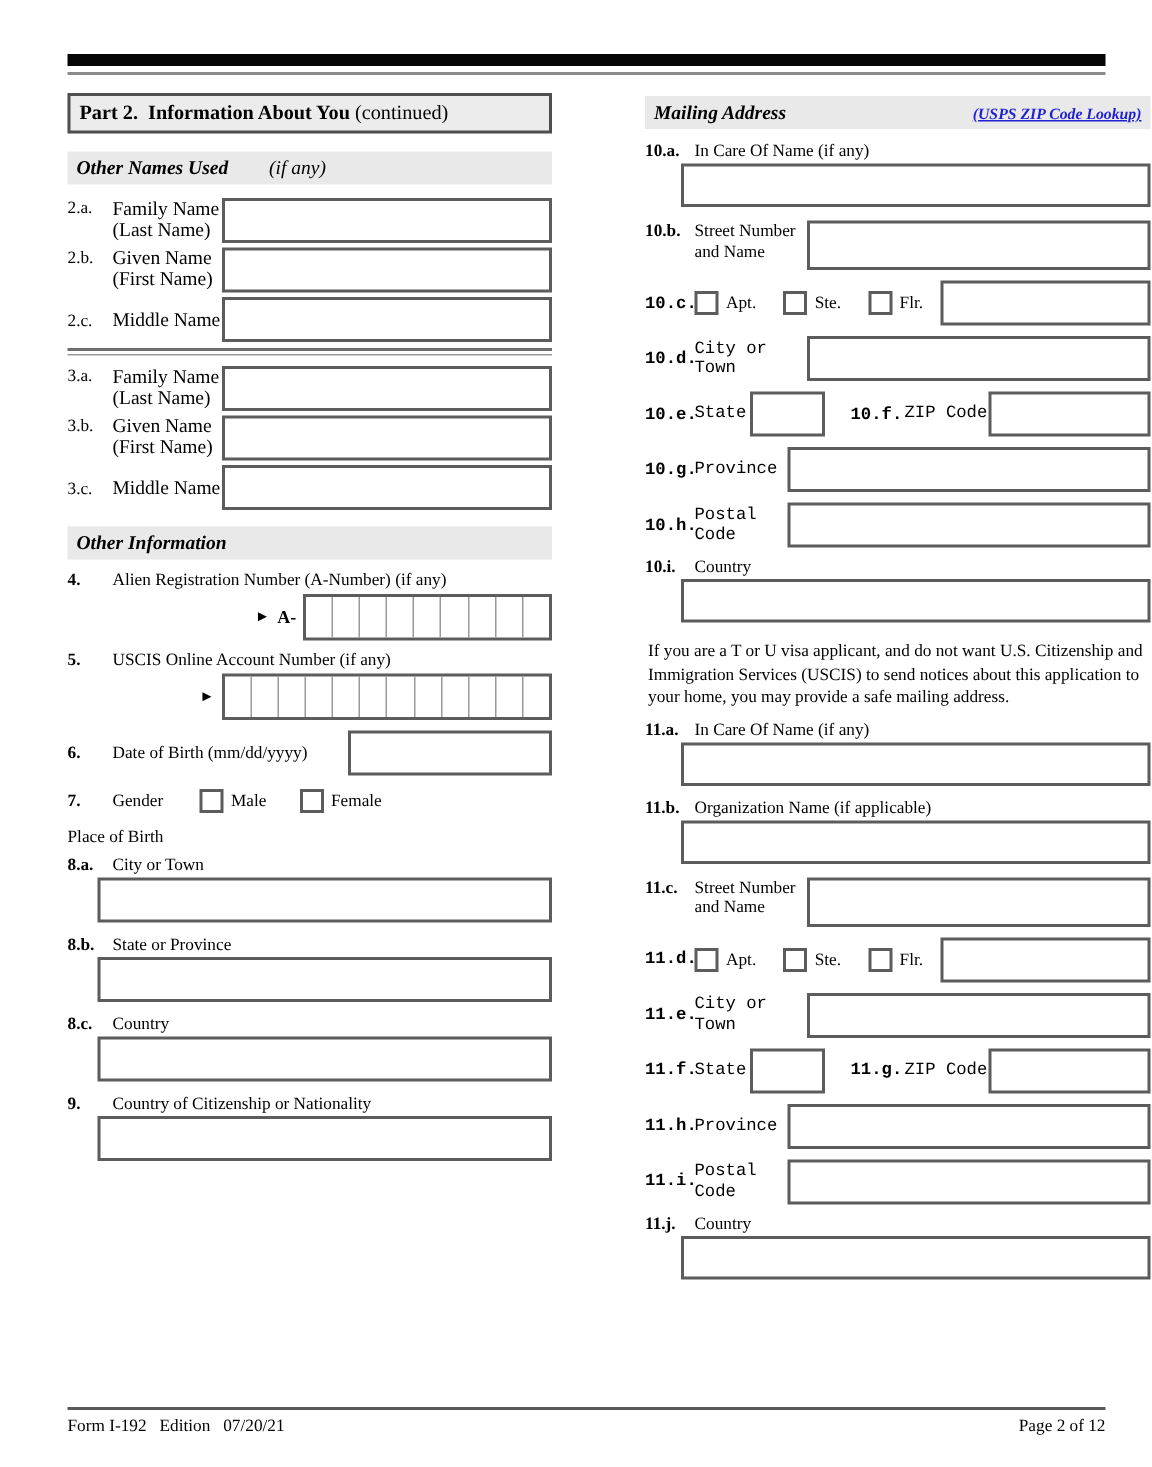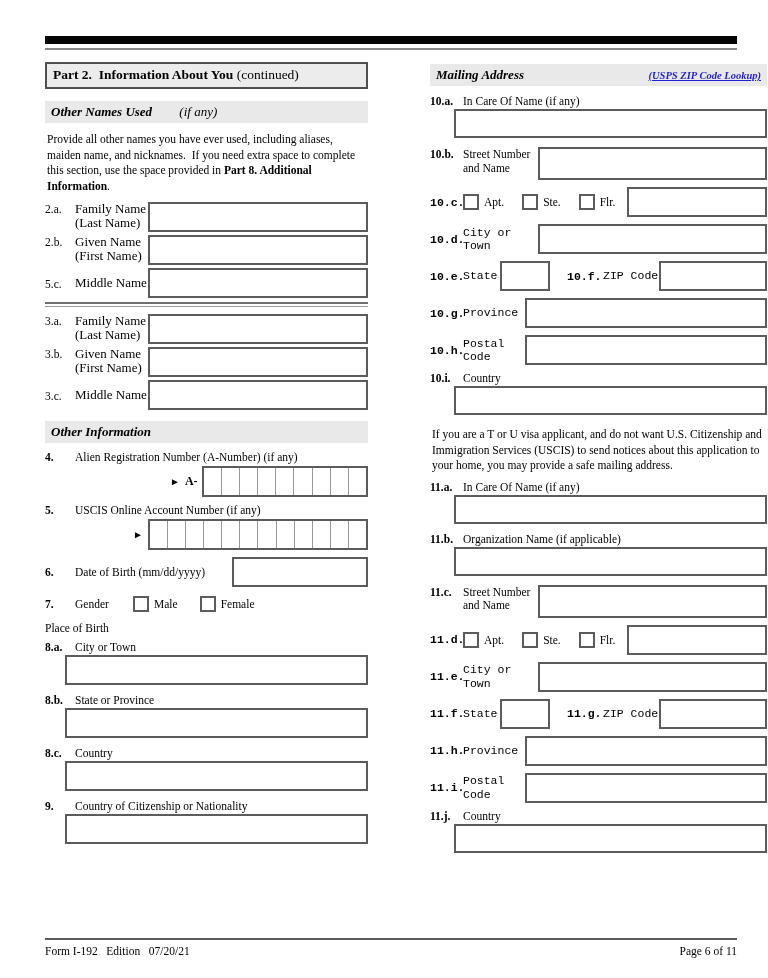--- a/index.html
+++ b/index.html
@@ -74,34 +74,33 @@
   <div class="col-left">
 
     <div class="part2-box">
       <span class="b pre">Part 2.  Information About You</span><span class="pre"> (continued)</span>
     </div>
 
     <div class="sec-head">
       <span>Other Names Used</span><span class="suffix"> (if any)</span>
     </div>
 
-    <p class="intro"><span>Provide all other names you have ever used, including aliases, maiden name, and nicknames.  If you need extra space to complete this section, use the space provided in </span><span class="b">Part 8. Additional Information</span><span>.</span></p>
 
     <div class="nrow">
       <span class="num">2.a.</span>
       <span class="lbl"><span>Family Name</span><br><span>(Last Name)</span></span>
       <div class="fbox"></div>
     </div>
     <div class="nrow">
       <span class="num">2.b.</span>
       <span class="lbl"><span>Given Name</span><br><span>(First Name)</span></span>
       <div class="fbox"></div>
     </div>
     <div class="nrow" style="align-items:center;">
-      <span class="num">5.c.</span>
+      <span class="num">2.c.</span>
       <span class="lbl">Middle Name</span>
       <div class="fbox"></div>
     </div>
 
     <div class="divider"></div>
 
     <div class="nrow">
       <span class="num">3.a.</span>
       <span class="lbl"><span>Family Name</span><br><span>(Last Name)</span></span>
       <div class="fbox"></div>
@@ -329,14 +328,14 @@
 
     <div class="r-stack-label">
       <span class="num">11.j.</span>
       <span>Country</span>
     </div>
     <div class="fbox r-stack-box"></div>
   </div>
 
   <div class="footer-line"></div>
   <div class="footer-left">Form I-192   Edition   07/20/21</div>
-  <div class="footer-right">Page 6 of 11</div>
+  <div class="footer-right">Page 2 of 12</div>
 </div>
 
 </body></html>

